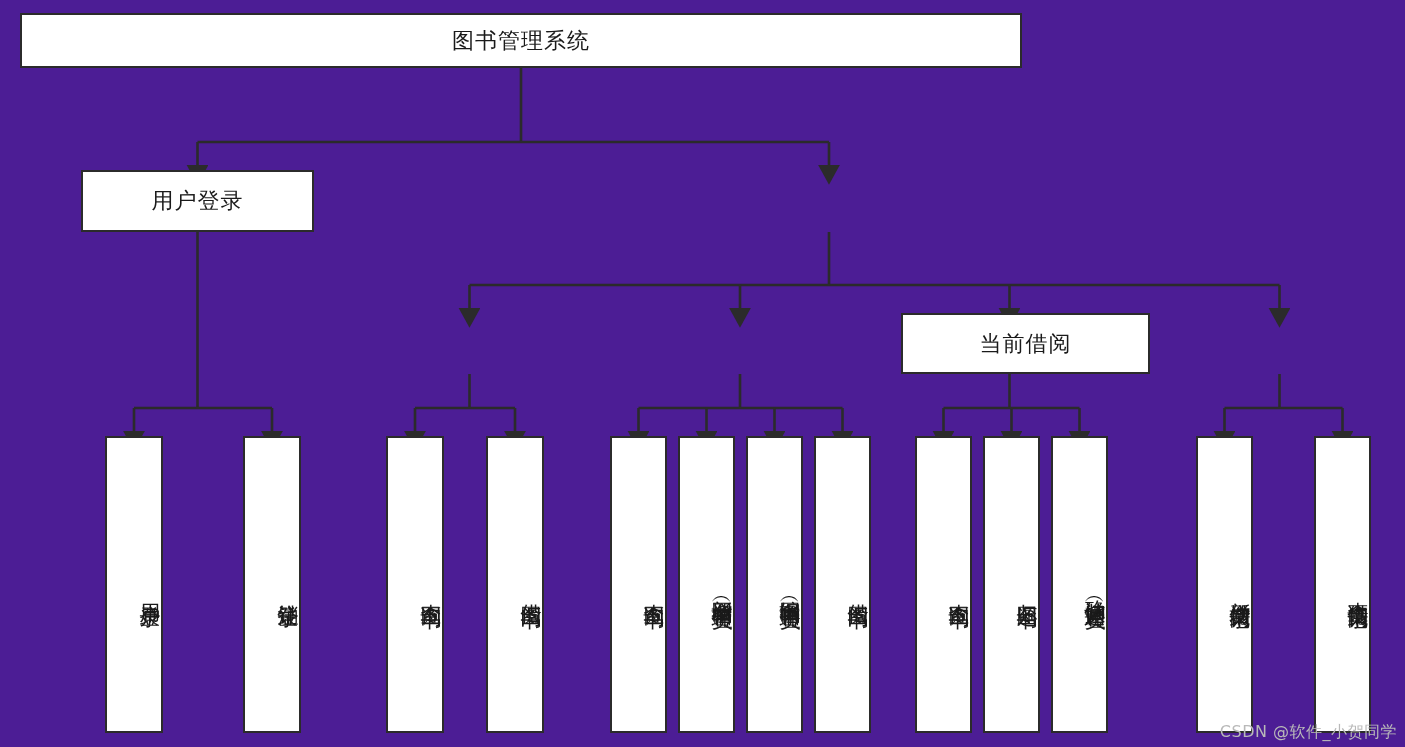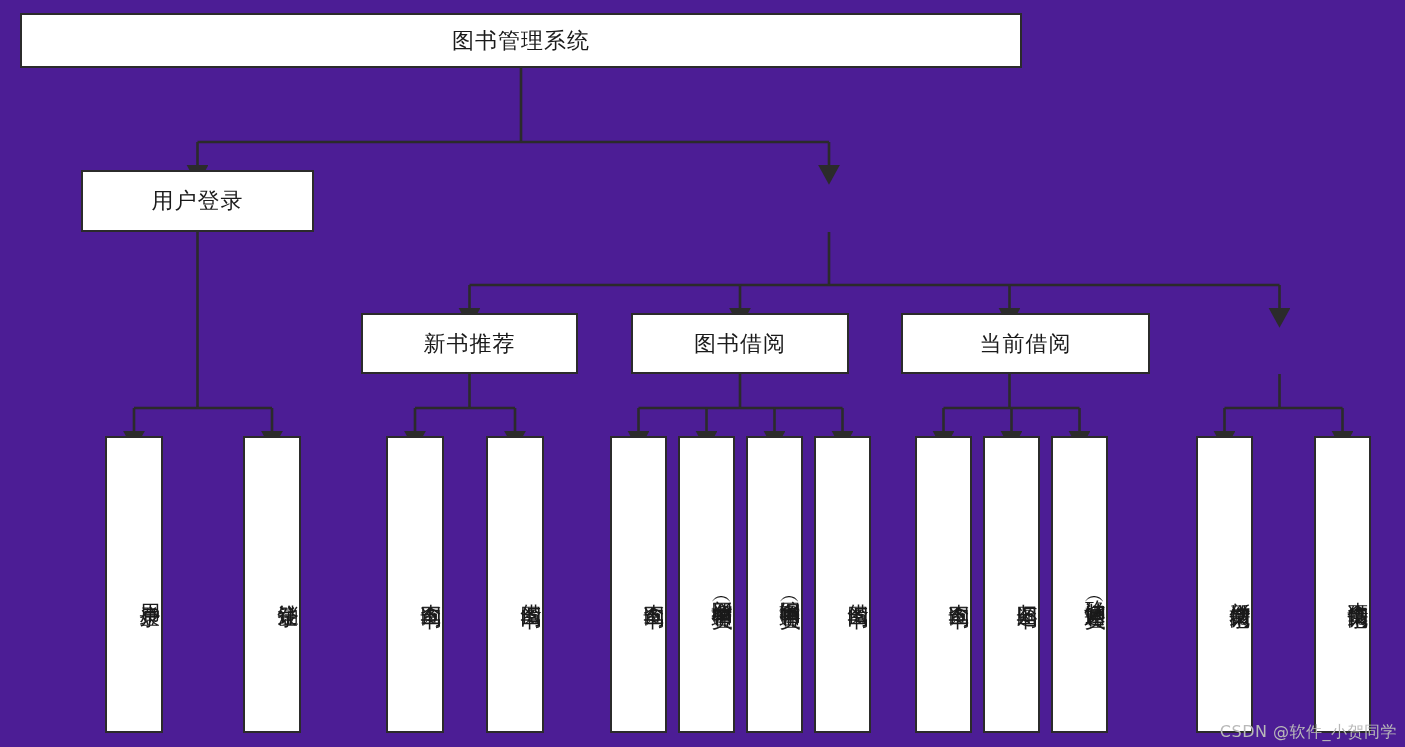--- a/index.html
+++ b/index.html
@@ -110,26 +110,20 @@
   </svg>
 
   <div class="node horiz" id="n-root" style="left: 20px; top: 13px; width: 1002px; height: 55px;">
     <span class="lbl">图书管理系统</span>
   </div>
 
   <div class="node horiz" id="n-l2_user_login" style="left: 81px; top: 170px; width: 233px; height: 62px;">
     <span class="lbl">用户登录</span>
   </div>
 
-  <div class="node horiz" id="n-l3_new_book_rec" style="left: 361px; top: 313px; width: 217px; height: 61px;">
-    <span class="lbl">新书推荐</span>
-  </div>
-  <div class="node horiz" id="n-l3_book_borrow" style="left: 631px; top: 313px; width: 218px; height: 61px;">
-    <span class="lbl">图书借阅</span>
-  </div>
   <div class="node horiz" id="n-l3_current_borrow" style="left: 901px; top: 313px; width: 249px; height: 61px;">
     <span class="lbl">当前借阅</span>
   </div>
 
   <div class="node vert" id="n-leaf_user_login" style="left: 105px; top: 436px; width: 58px; height: 297px;">
     <span class="lbl">用户登录</span>
   </div>
   <div class="node vert" id="n-leaf_logout" style="left: 243px; top: 436px; width: 58px; height: 297px;">
     <span class="lbl">注销登录</span>
   </div>

